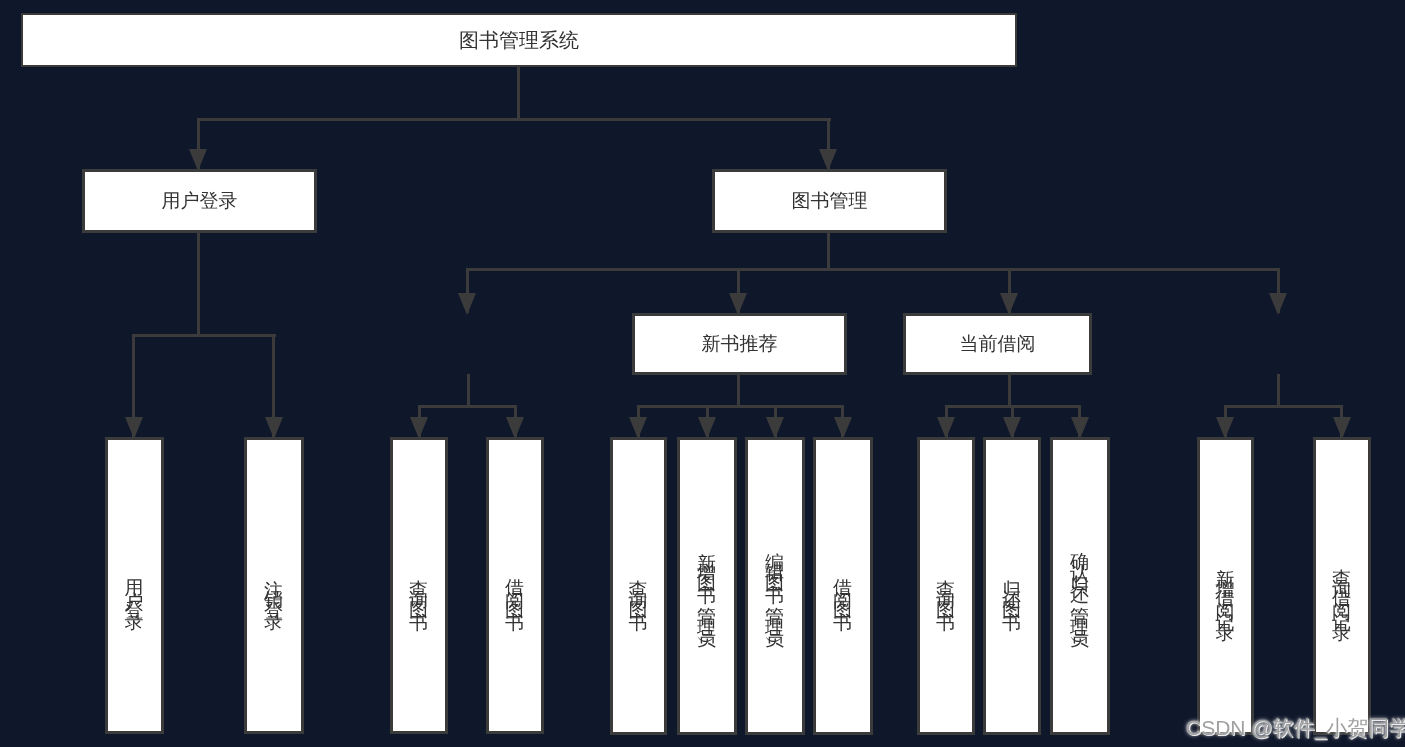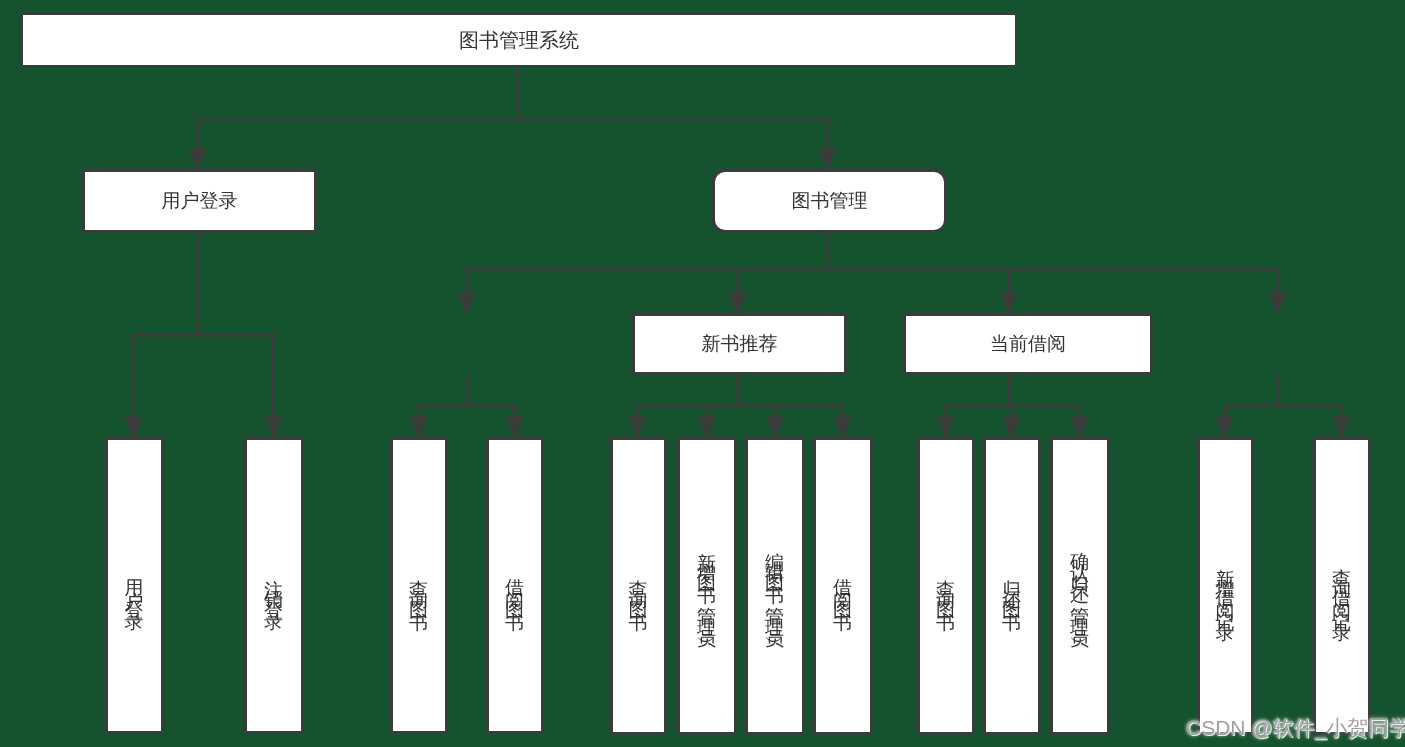--- a/index.html
+++ b/index.html
@@ -1,17 +1,17 @@
 <!DOCTYPE html>
 <html><head>
 <meta charset="utf-8">
 <style>
   html,body{margin:0;padding:0;background:#ffffff;}
   #canvas{
-    position:relative;width:1405px;height:747px;background:#14532d;overflow:hidden;
+    position:relative;width:1405px;height:747px;background:#0f172a;overflow:hidden;
     font-family:"Liberation Sans", sans-serif;color:#333333;
   }
   .box{
     position:absolute;box-sizing:border-box;border:3px solid #3b3b3b;background:#ffffff;
     display:flex;align-items:center;justify-content:center;
     font-size:19px;color:#333333;text-align:center;
   }
   .box.root{border-width:2px;font-size:20px;}
   .vtext{writing-mode:vertical-rl;text-orientation:mixed;letter-spacing:11px;line-height:1;}
   .vline,.hline{position:absolute;background:#3b3b3b;}
@@ -36,42 +36,42 @@
   <div class="box root" style="left:21px;top:13px;width:996px;height:54px;">图书管理系统</div>
 
   <div class="vline" style="left:517px;top:66px;height:54px;"></div>
   <div class="hline" style="left:197px;top:118px;width:634px;"></div>
   <div class="vline" style="left:197px;top:118px;height:51px;"></div>
   <div class="vline" style="left:827px;top:118px;height:51px;"></div>
   <div class="arrow" style="left:189px;top:149px;"></div>
   <div class="arrow" style="left:819px;top:149px;"></div>
 
   <div class="box" style="left:82px;top:169px;width:235px;height:64px;">用户登录</div>
-  <div class="box" style="left:712px;top:169px;width:235px;height:64px;border-radius:13px;">图书管理</div>
+  <div class="box" style="left:712px;top:169px;width:235px;height:64px;">图书管理</div>
 
   <div class="vline" style="left:197px;top:232px;height:104px;"></div>
   <div class="hline" style="left:132px;top:334px;width:144px;"></div>
   <div class="vline" style="left:132px;top:334px;height:103px;"></div>
   <div class="vline" style="left:272px;top:334px;height:103px;"></div>
   <div class="arrow" style="left:125px;top:417px;"></div>
   <div class="arrow" style="left:265px;top:417px;"></div>
 
   <div class="vline" style="left:827px;top:232px;height:38px;"></div>
   <div class="hline" style="left:466px;top:268px;width:814px;"></div>
   <div class="vline" style="left:466px;top:268px;height:45px;"></div>
   <div class="vline" style="left:737px;top:268px;height:45px;"></div>
   <div class="vline" style="left:1008px;top:268px;height:45px;"></div>
   <div class="vline" style="left:1277px;top:268px;height:45px;"></div>
   <div class="arrow" style="left:458px;top:293px;"></div>
   <div class="arrow" style="left:729px;top:293px;"></div>
   <div class="arrow" style="left:1000px;top:293px;"></div>
   <div class="arrow" style="left:1269px;top:293px;"></div>
 
   <div class="box" style="left:632px;top:313px;width:215px;height:62px;">新书推荐</div>
-  <div class="box" style="left:903px;top:313px;width:250px;height:62px;">当前借阅</div>
+  <div class="box" style="left:903px;top:313px;width:189px;height:62px;">当前借阅</div>
 
   <div class="vline" style="left:467px;top:374px;height:33px;"></div>
   <div class="hline" style="left:418px;top:405px;width:99px;"></div>
   <div class="vline" style="left:418px;top:405px;height:32px;"></div>
   <div class="vline" style="left:514px;top:405px;height:32px;"></div>
   <div class="arrow" style="left:410px;top:417px;"></div>
   <div class="arrow" style="left:506px;top:417px;"></div>
 
   <div class="vline" style="left:737px;top:374px;height:33px;"></div>
   <div class="hline" style="left:637px;top:405px;width:207px;"></div>

